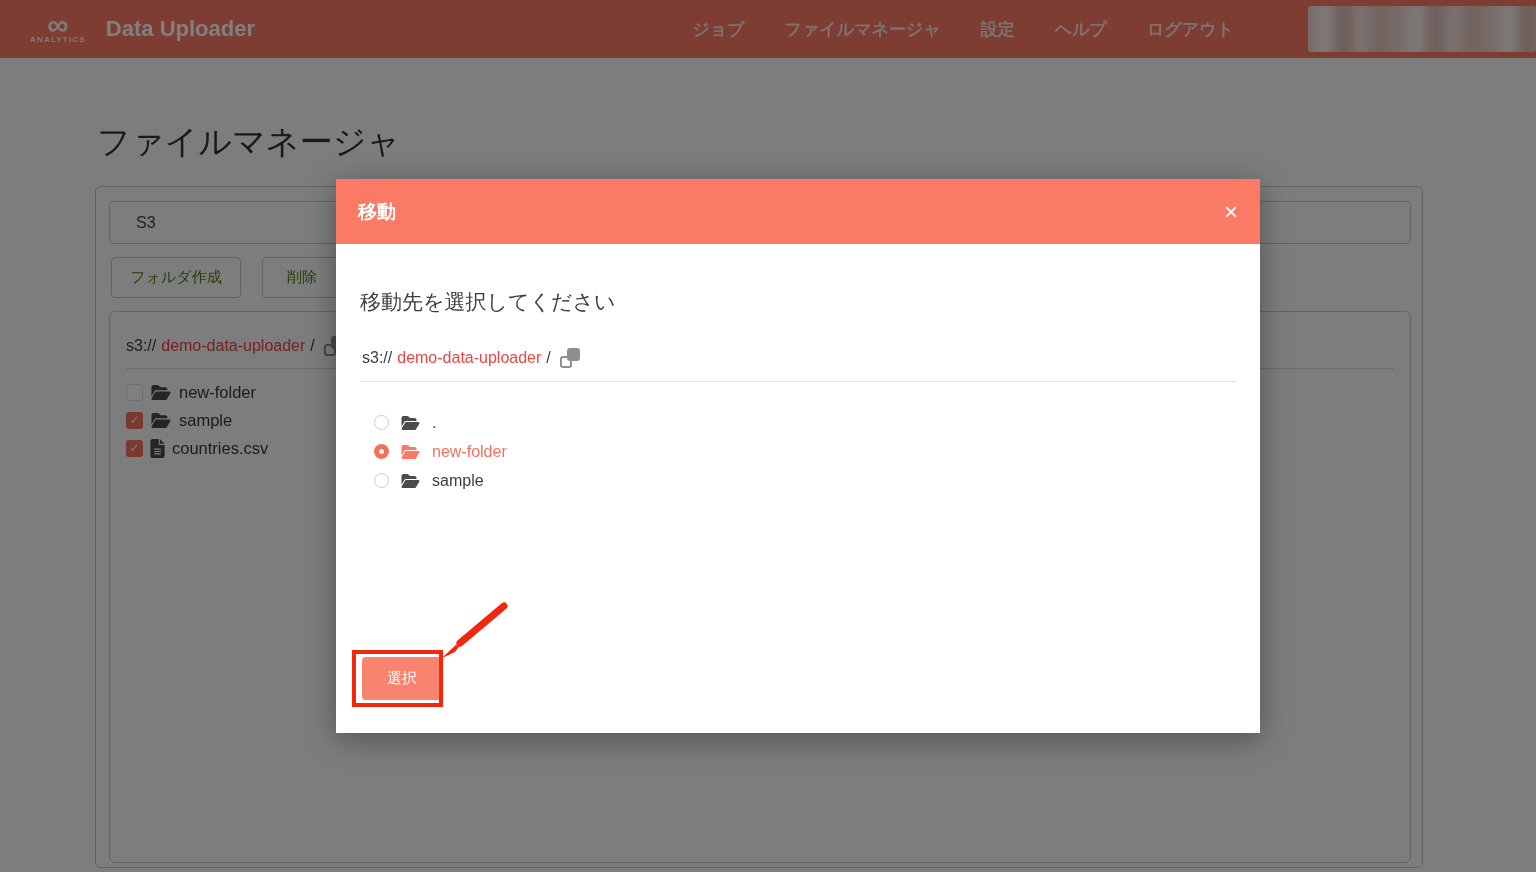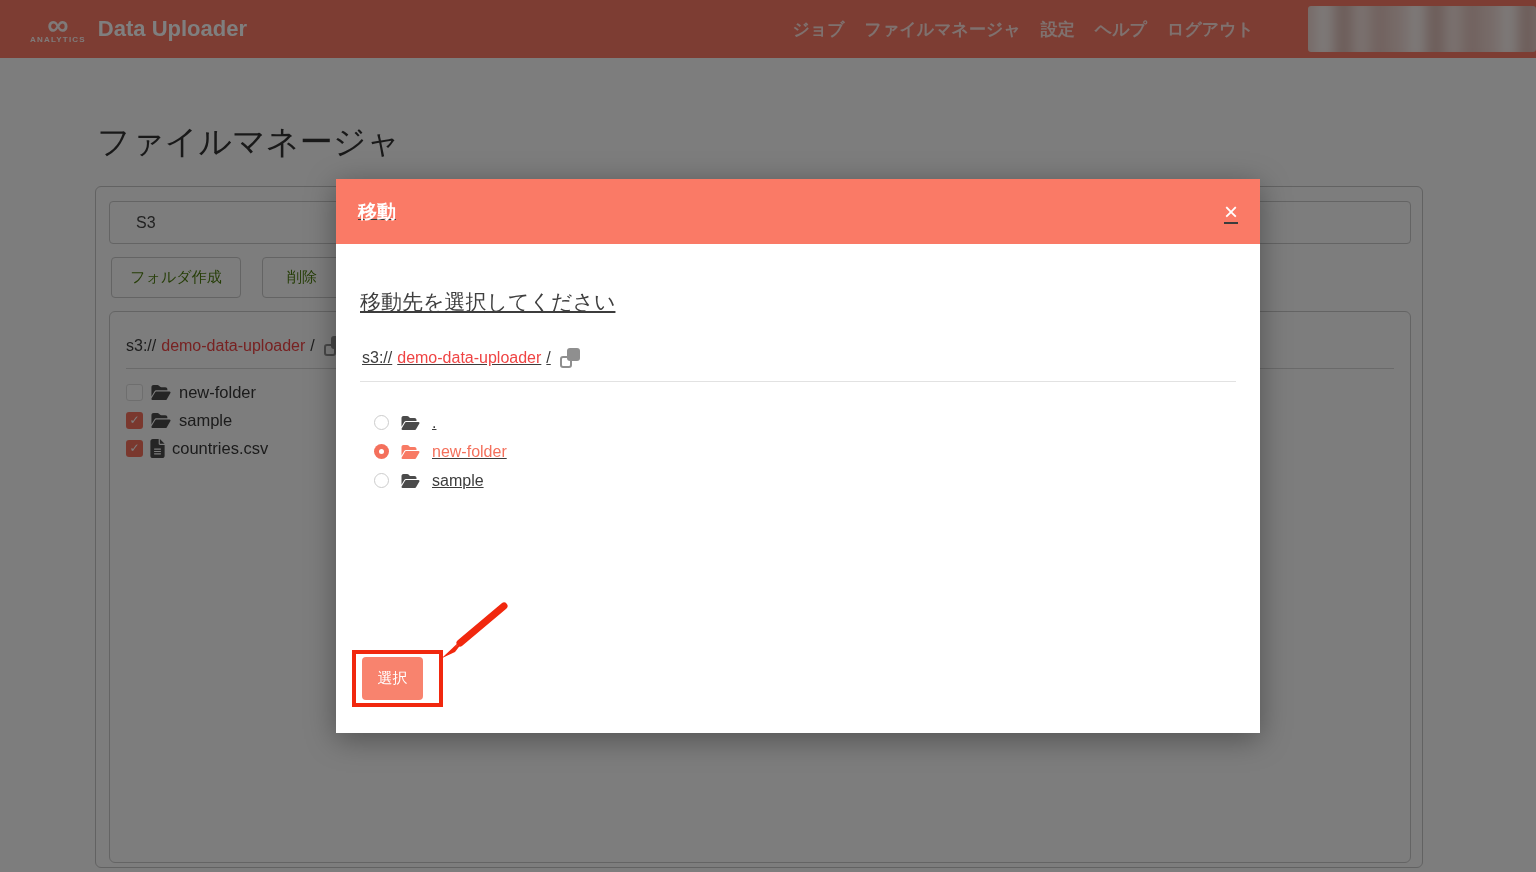--- a/index.html
+++ b/index.html
@@ -13,22 +13,22 @@
 
   
   .navbar {
     position: absolute; left: 0; top: 0; width: 1536px; height: 58px;
     background: #fa7a66; display: flex; align-items: center; padding: 0 0 0 30px;
   }
   .brand { display: flex; align-items: center; gap: 12px; }
   .logo { color: #ffffff; text-align: center; line-height: 1; opacity: .92; }
   .logo-inf { display: block; font-size: 30px; font-weight: 700; line-height: 22px; }
   .logo-sub { display: block; font-size: 8px; letter-spacing: 1.2px; font-weight: 700; text-align: right; }
-  .brand-title { color: #fff; font-size: 22px; font-weight: 700; }
-  .nav-links { margin-left: auto; display: flex; align-items: center; gap: 20px; }
+  .brand-title { color: #fff; font-size: 22px; font-weight: 700; margin-left: 8px; }
+  .nav-links { margin-left: auto; display: flex; align-items: center; gap: 40px; }
   .nav-link {
     color: rgba(255,255,255,.78); font-size: 17px; font-weight: 700;
     text-decoration: none; white-space: nowrap; cursor: pointer;
   }
   .user-blur {
     width: 228px; height: 46px; margin-left: 34px; margin-right: 0;
     border-radius: 3px; overflow: hidden; position: relative; flex: none;
   }
   .user-blur-inner {
     position: absolute; inset: -12px;
@@ -84,21 +84,21 @@
   .row-icon svg { display: block; }
   .icon-dark { fill: #4b4b4b; }
   .icon-salmon { fill: #f87a64; }
 
   
   .overlay { position: absolute; inset: 0; background: rgba(0,0,0,0.5); z-index: 10; }
 
   
   .modal {
     position: absolute; left: 336px; top: 179px; width: 924px; height: 554px;
-    background: #fff; z-index: 20; box-shadow: 0 6px 28px rgba(0,0,0,.35); text-decoration: underline;
+    background: #fff; z-index: 20; box-shadow: 0 6px 28px rgba(0,0,0,.35);
   }
   .modal-header { height: 65px; background: #fa7a66; display: flex; align-items: center; padding: 0 22px; }
   .modal-title { color: #fff; font-size: 19px; font-weight: 700; }
   .modal-close { margin-left: auto; color: #fff; font-size: 24px; font-weight: 300; line-height: 1; cursor: pointer; }
   .modal-body { position: relative; height: 489px; padding: 44px 24px 0; }
   .prompt { font-size: 21px; color: #3f3f3f; }
   .modal-path { margin: 32px 0 0 2px; }
   .modal-divider { border-bottom: 1px solid #e2e2e2; margin-top: 13px; }
 
   .option-list { margin: 30px 0 0 14px; display: flex; flex-direction: column; gap: 8px; }
@@ -106,21 +106,21 @@
   .radio { width: 15px; height: 15px; border-radius: 50%; flex: none; position: relative; }
   .radio.off { border: 1px solid #ccc; background: #fff; }
   .radio.on { background: #f4705c; }
   .radio.on::after {
     content: ""; position: absolute; left: 5px; top: 5px;
     width: 5px; height: 5px; border-radius: 50%; background: #fff;
   }
   .option-row .label-salmon { color: #f4705c; }
 
   .select-btn {
-    position: absolute; left: 26px; top: 413px; width: 61px; height: 43px;
+    position: absolute; left: 26px; top: 413px; width: 80px; height: 43px;
     background: #f8836e; color: #fff; font-size: 15px; font-family: inherit;
     border: none; border-radius: 4px; cursor: pointer;
   }
 
   
   .annot-rect {
     position: absolute; left: 352px; top: 650px; width: 91px; height: 57px;
     border: 4px solid #f1280e; z-index: 30; pointer-events: none;
   }
   .annot-arrow { position: absolute; left: 432px; top: 596px; z-index: 30; pointer-events: none; }

